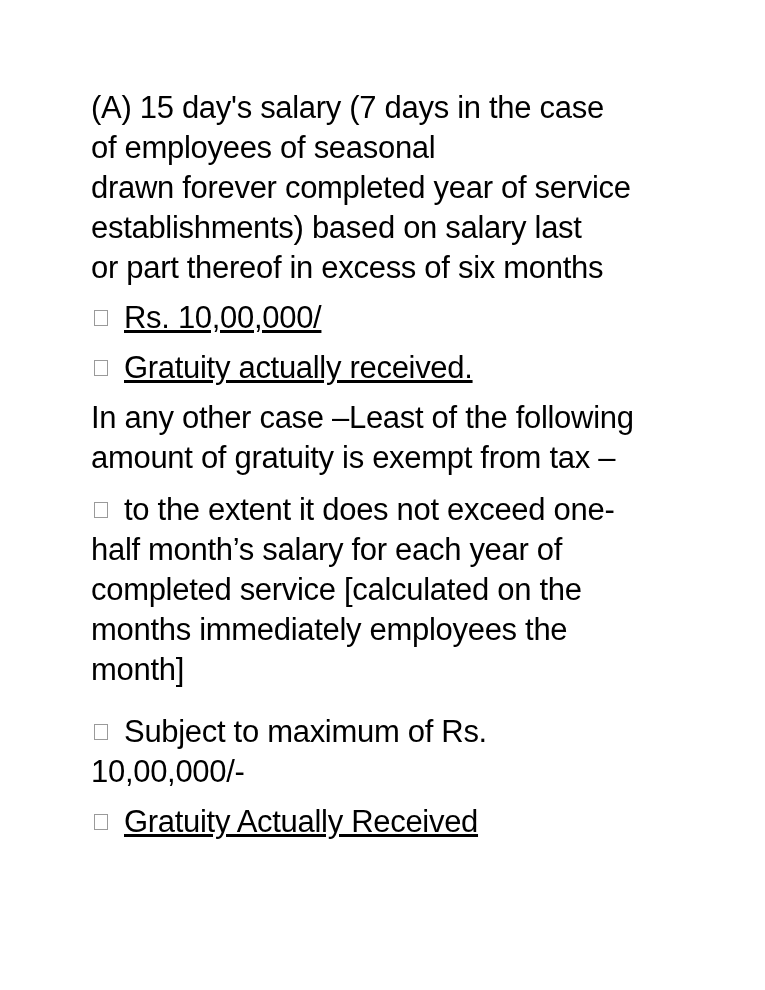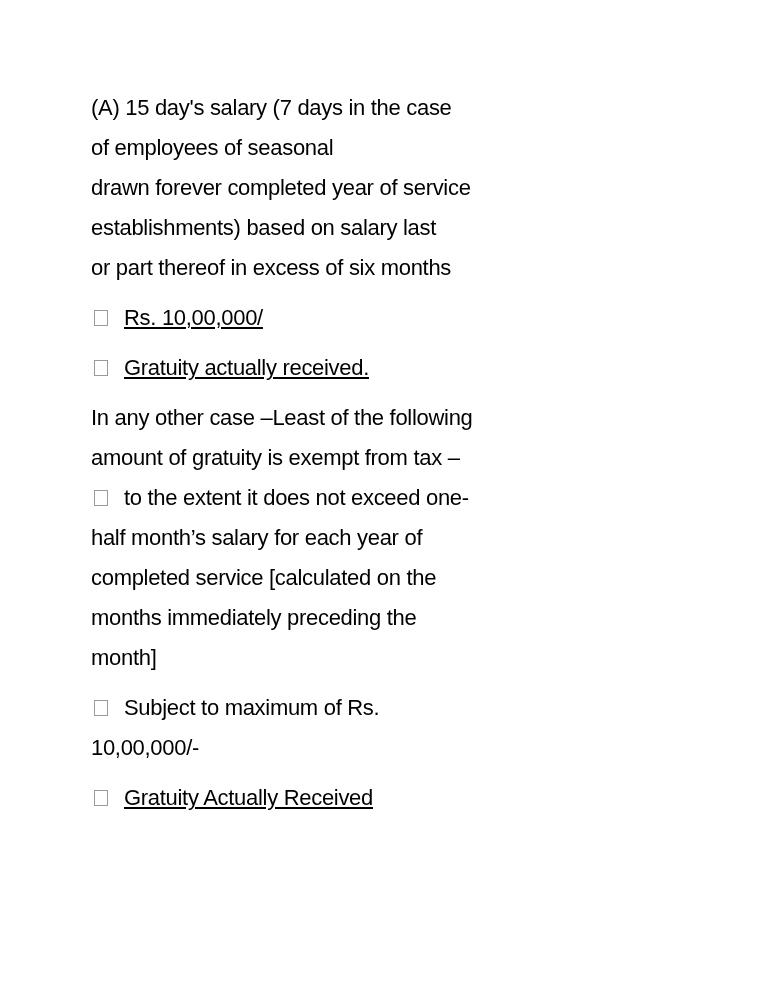--- a/index.html
+++ b/index.html
@@ -1,31 +1,31 @@
 <!DOCTYPE html>
 <html><head>
   <meta charset="utf-8">
   <style>
     html, body { margin: 0; padding: 0; background: #ffffff; }
     body { width: 765px; height: 990px; position: relative; overflow: hidden; }
     .page {
       position: absolute; left: 91px; top: 88px; width: 600px;
       font-family: "Liberation Sans", sans-serif;
-      font-size: 22px; line-height: 40px; color: #000000;
+      font-size: 31px; line-height: 40px; color: #000000;
       letter-spacing: -0.3px;
     }
     .para { margin: 0; padding: 0; }
     .gap { height: 10px; }
     .bullet-line { position: relative; padding-left: 33px; text-indent: 0; text-decoration: underline; }
     .box {
       position: absolute; left: 3px; top: 12px;
       width: 14px; height: 16px; border: 1px solid #9a9a9a;
       box-sizing: border-box; background: #fff;
     }
-    .hang { padding-left: 0; }
+    .hang { padding-left: 0; margin-top: 12px; }
     .hang .first { position: relative; padding-left: 33px; }
   </style>
 </head>
 <body>
 
 <div class="page">
 
   <div class="para">
     <div>(A) 15 day's salary (7 days in the case</div>
     <div>of employees of seasonal</div>
@@ -52,21 +52,21 @@
     <div>amount of gratuity is exempt from tax –</div>
   </div>
 
   <div class="para hang">
     <div class="first">
       <span class="box"></span>
       <span>to the extent it does not exceed one-</span>
     </div>
     <div>half month’s salary for each year of</div>
     <div>completed service [calculated on the</div>
-    <div>months immediately preceding the</div>
+    <div>months immediately employees the</div>
     <div>month]</div>
   </div>
   <div class="gap"></div>
 
   <div class="para hang">
     <div class="first">
       <span class="box"></span>
       <span>Subject to maximum of Rs.</span>
     </div>
     <div>10,00,000/-</div>

